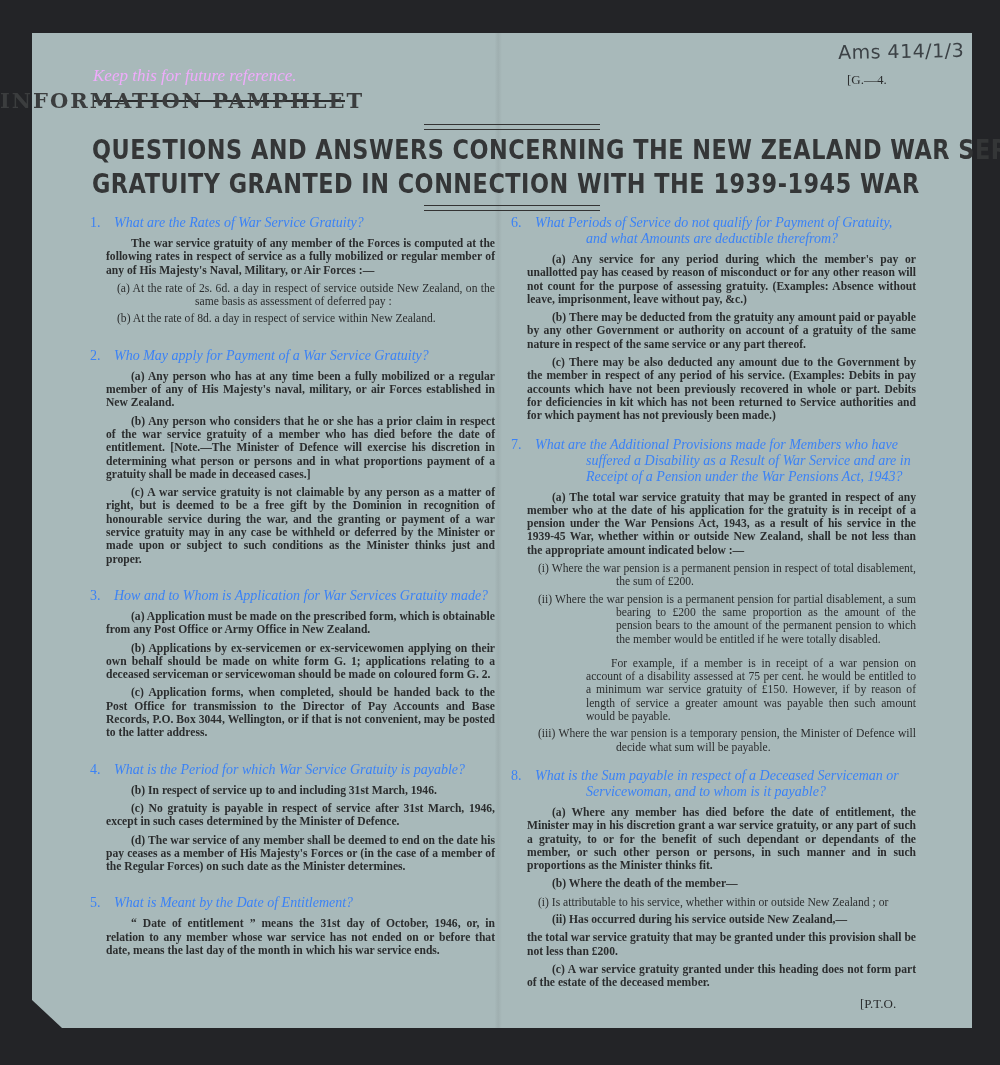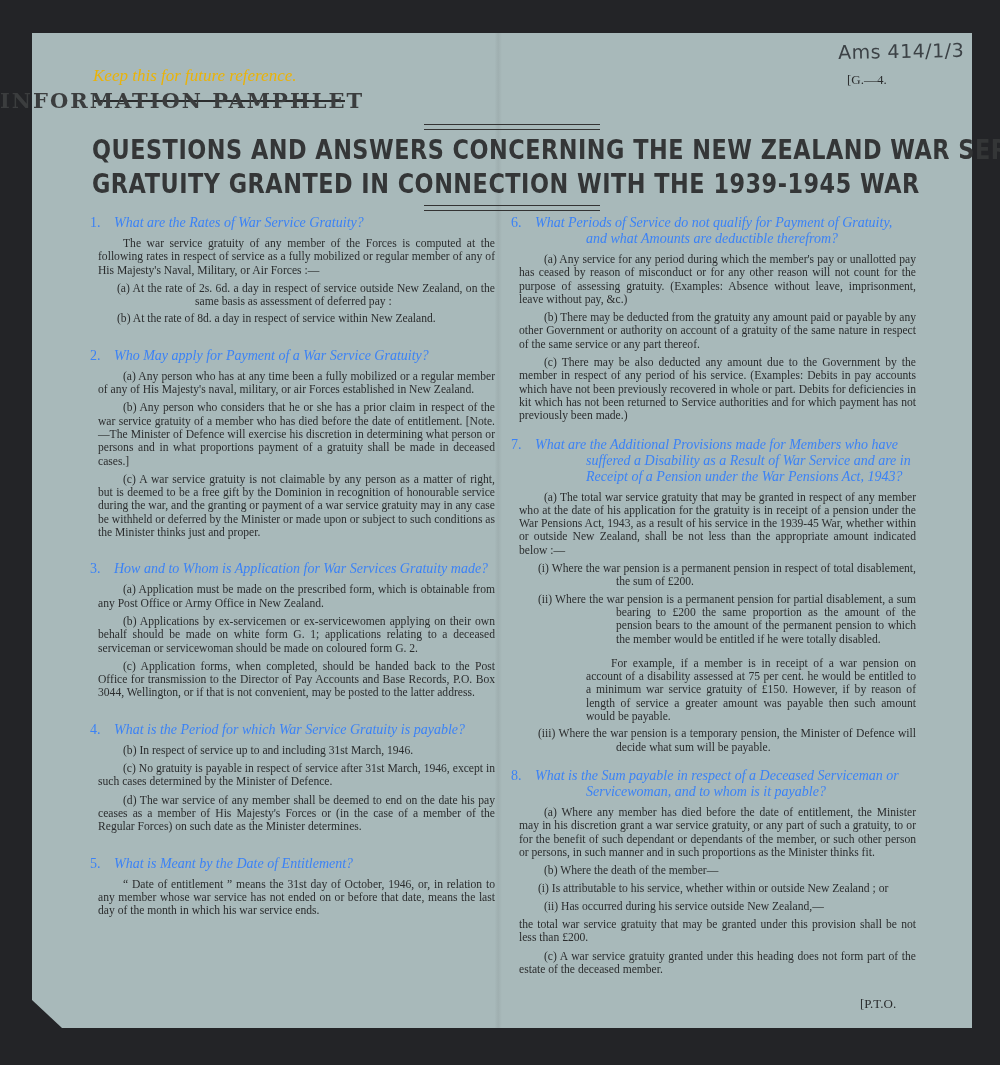--- a/index.html
+++ b/index.html
@@ -19,21 +19,21 @@
     position: absolute; left: 32px; top: 1000px; width: 0; height: 0;
     border-left: 30px solid #232427; border-top: 28px solid transparent;
   }
   .archive-ref {
     position: absolute; left: 838px; top: 40px;
     font-family: "DejaVu Sans", sans-serif; font-size: 19px; color: #3c4246;
     letter-spacing: 0.5px; transform: rotate(-1deg);
   }
   .keep-ref {
     position: absolute; left: 93px; top: 66px;
-    font-style: italic; font-size: 17px; color: #eab308;
+    font-style: italic; font-size: 17px; color: #f0abfc;
     border-bottom: 2px solid #2b2d2e; padding-bottom: 14px; width: 252px;
   }
   .form-ref {
     position: absolute; left: 847px; top: 72px; font-size: 13px;
   }
   .pamphlet-label {
     position: absolute; left: 0; width: 1000px; top: 88px; text-align: left;
     font-family: "DejaVu Serif", serif; font-weight: bold; font-size: 21px;
     letter-spacing: 2px; color: #3b3d3e;
   }
@@ -52,21 +52,21 @@
     position: absolute; top: 215px; font-size: 11.6px; line-height: 13.3px;
   }
   .col-left { left: 90px; width: 405px; }
   .col-right { left: 511px; width: 405px; }
   .q {
     font-style: italic; font-size: 14px; line-height: 16px; margin: 0 0 6px 0;
     padding-left: 40px; text-indent: -40px; color: #3b82f6;
   }
   .q .qn { display: inline-block; width: 24px; text-indent: 0; font-style: normal; }
   .q.wide { padding-left: 75px; text-indent: -75px; }
-  .p { margin: 0 0 5px 8px; text-indent: 25px; text-align: justify; }
+  .p { margin: 0 0 5px 16px; text-indent: 25px; text-align: justify; font-weight: bold; }
   .sub { margin: 0 0 4px 0; padding-left: 105px; text-indent: -78px; text-align: justify; }
   .note { margin: 11px 0 4px 0; padding-left: 75px; text-indent: 25px; text-align: justify; }
   .pto { position: absolute; left: 860px; top: 996px; font-size: 13px; text-align: right; }
   .block { margin-bottom: 22px; }
   .block.tight { margin-bottom: 14px; }
 </style>
 </head>
 <body>
 
 <div class="paper"></div>

